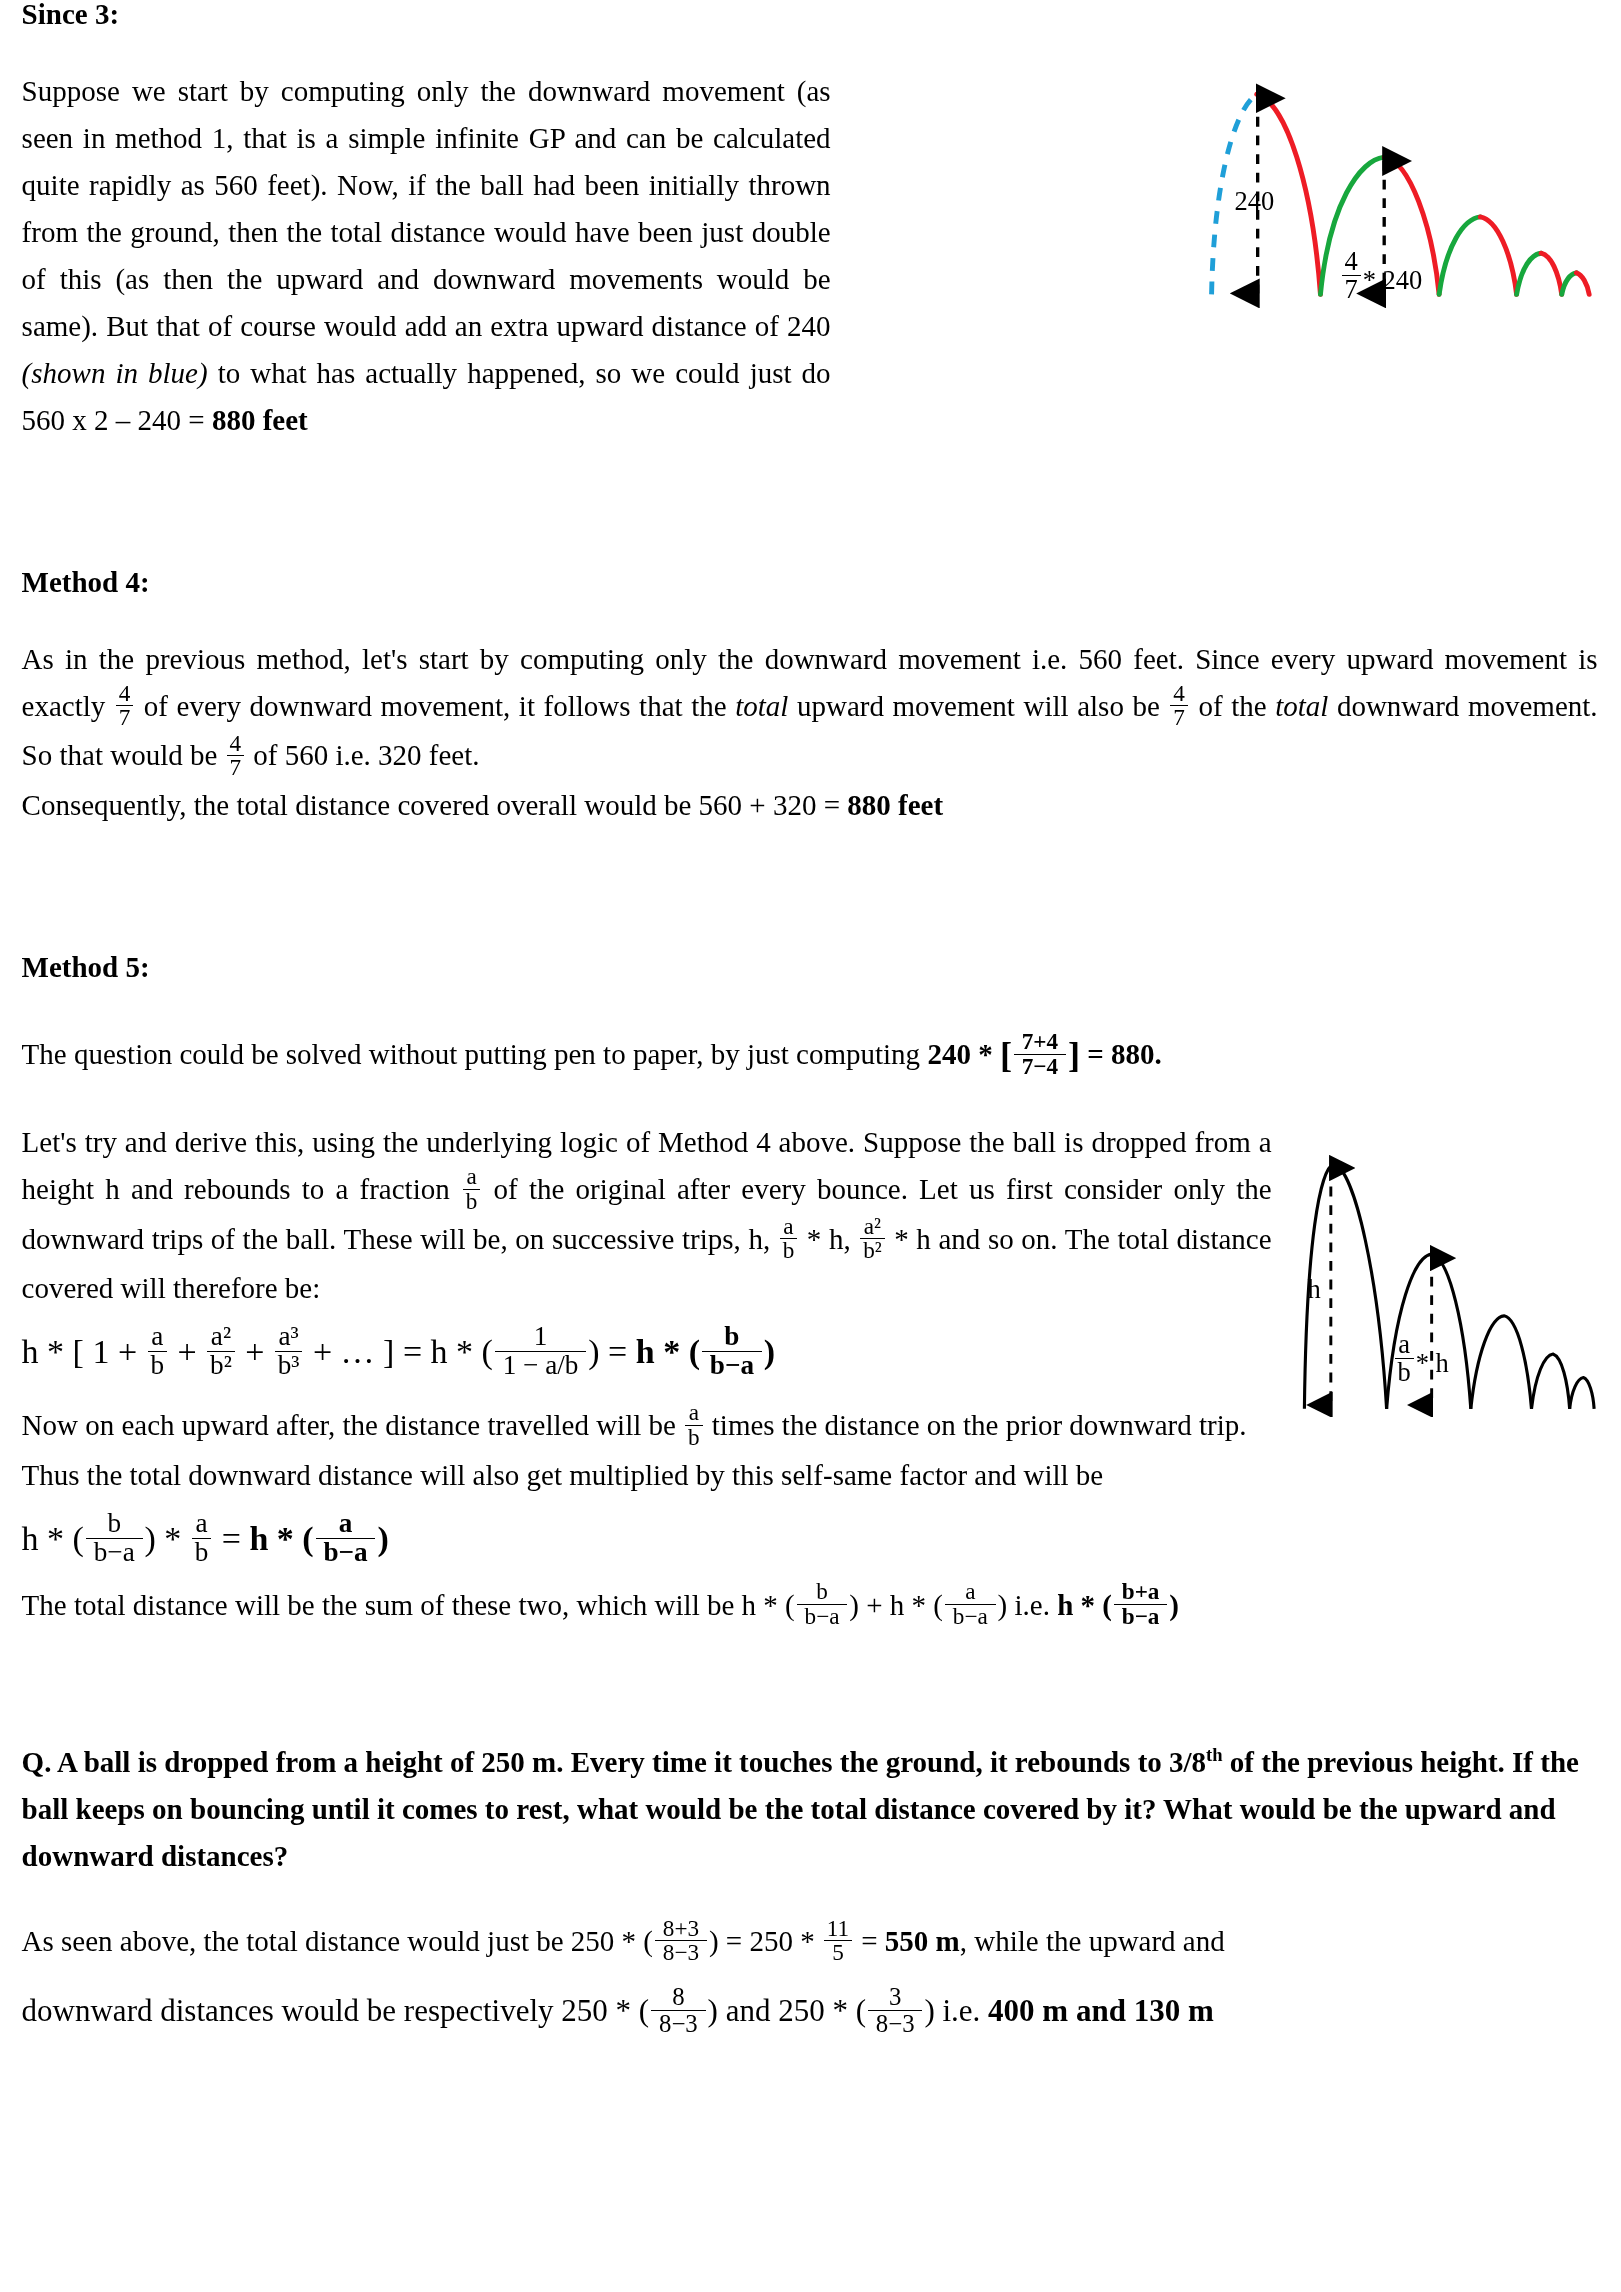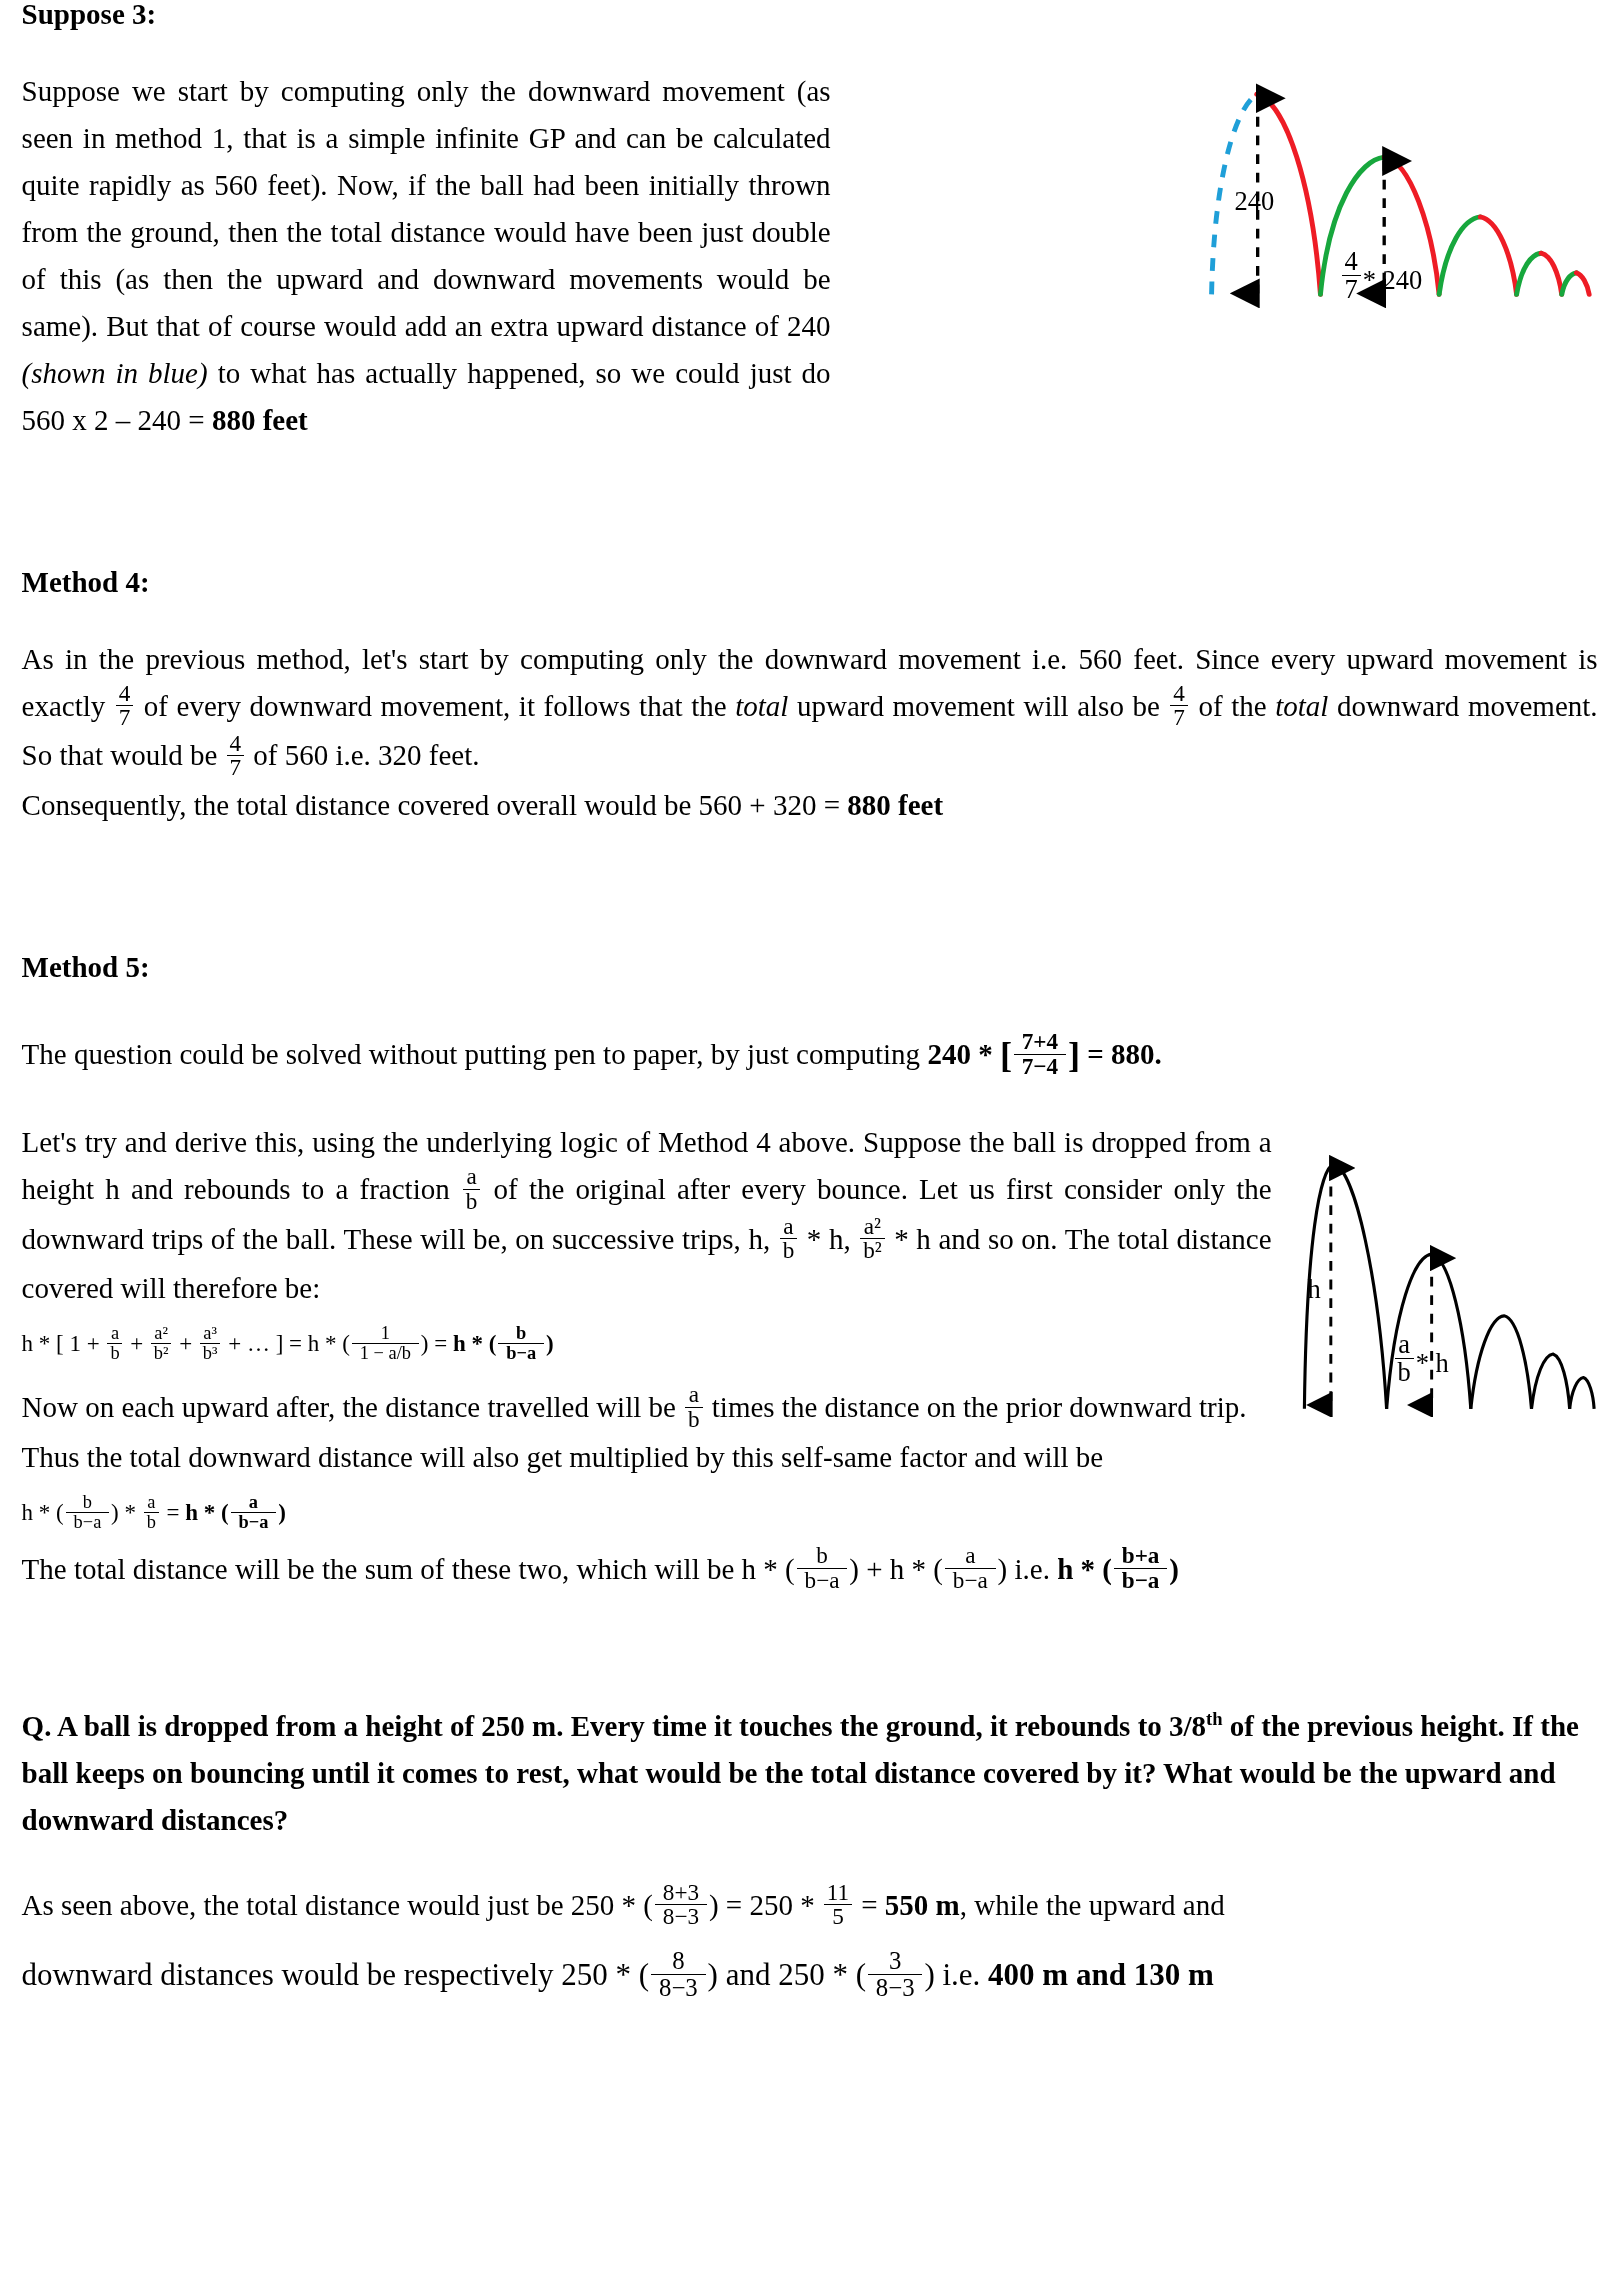--- a/index.html
+++ b/index.html
@@ -61,21 +61,21 @@
     top: -0.10em;
   }
   .frac > .num { display: block; padding: 0 2.9px; }
   .frac > .den { display: block; padding: 0 2.9px; border-top: 1.6px solid #000; }
   .frac.wide > .num, .frac.wide > .den { padding: 0 7.8px; }
 
   sup.sm { font-size: 0.64em; vertical-align: super; line-height: 0; }
 
   
   .eq {
-    font-size: 23px;
+    font-size: 34px;
     line-height: 1.3;
     white-space: nowrap;
   }
   .eq .frac { font-size: 0.80em; }
 
   
   .diagram { position: absolute; }
   .diagram svg { display: block; }
   .spacer14 { height: 13.7px; }
   .spacer20 { height: 19.6px; }
@@ -83,21 +83,21 @@
   .spacer40 { height: 39px; }
   .spacer56 { height: 55px; }
   .spacer70 { height: 69px; }
 </style>
 </head>
 <body>
 
 <div class="page">
   <div class="content">
 
-    <div class="method-head">Suppose 3:</div>
+    <div class="method-head">Since 3:</div>
     <div class="spacer40"></div>
 
     <div class="para narrow"><span>Suppose we start by computing only the downward movement (as seen in method 1, that is a simple infinite GP and can be calculated quite rapidly as 560 feet). Now, if the ball had been initially thrown from the ground, then the total distance would have been just double of this (as then the upward and downward movements would be same). But that of course would add an extra upward distance of 240 </span><i>(shown in blue)</i><span> to what has actually happened, so we could just do 560 x 2 </span><span>– 240 = </span><b>880 feet</b></div>
 
     <div class="diagram" style="left:1166px; top:59px;">
       <svg width="412" height="255" viewBox="0 0 420 260" xmlns="http://www.w3.org/2000/svg">
 
         <path d="M 24 240 C 26 130, 46 52, 70 36" fill="none" stroke="#1f9fd8" stroke-width="5" stroke-dasharray="13,11" stroke-linecap="butt"></path>
 
         <path d="M 70 36 C 100 44, 127 130, 135 240" fill="none" stroke="#ee1c25" stroke-width="5" stroke-linecap="round"></path>

